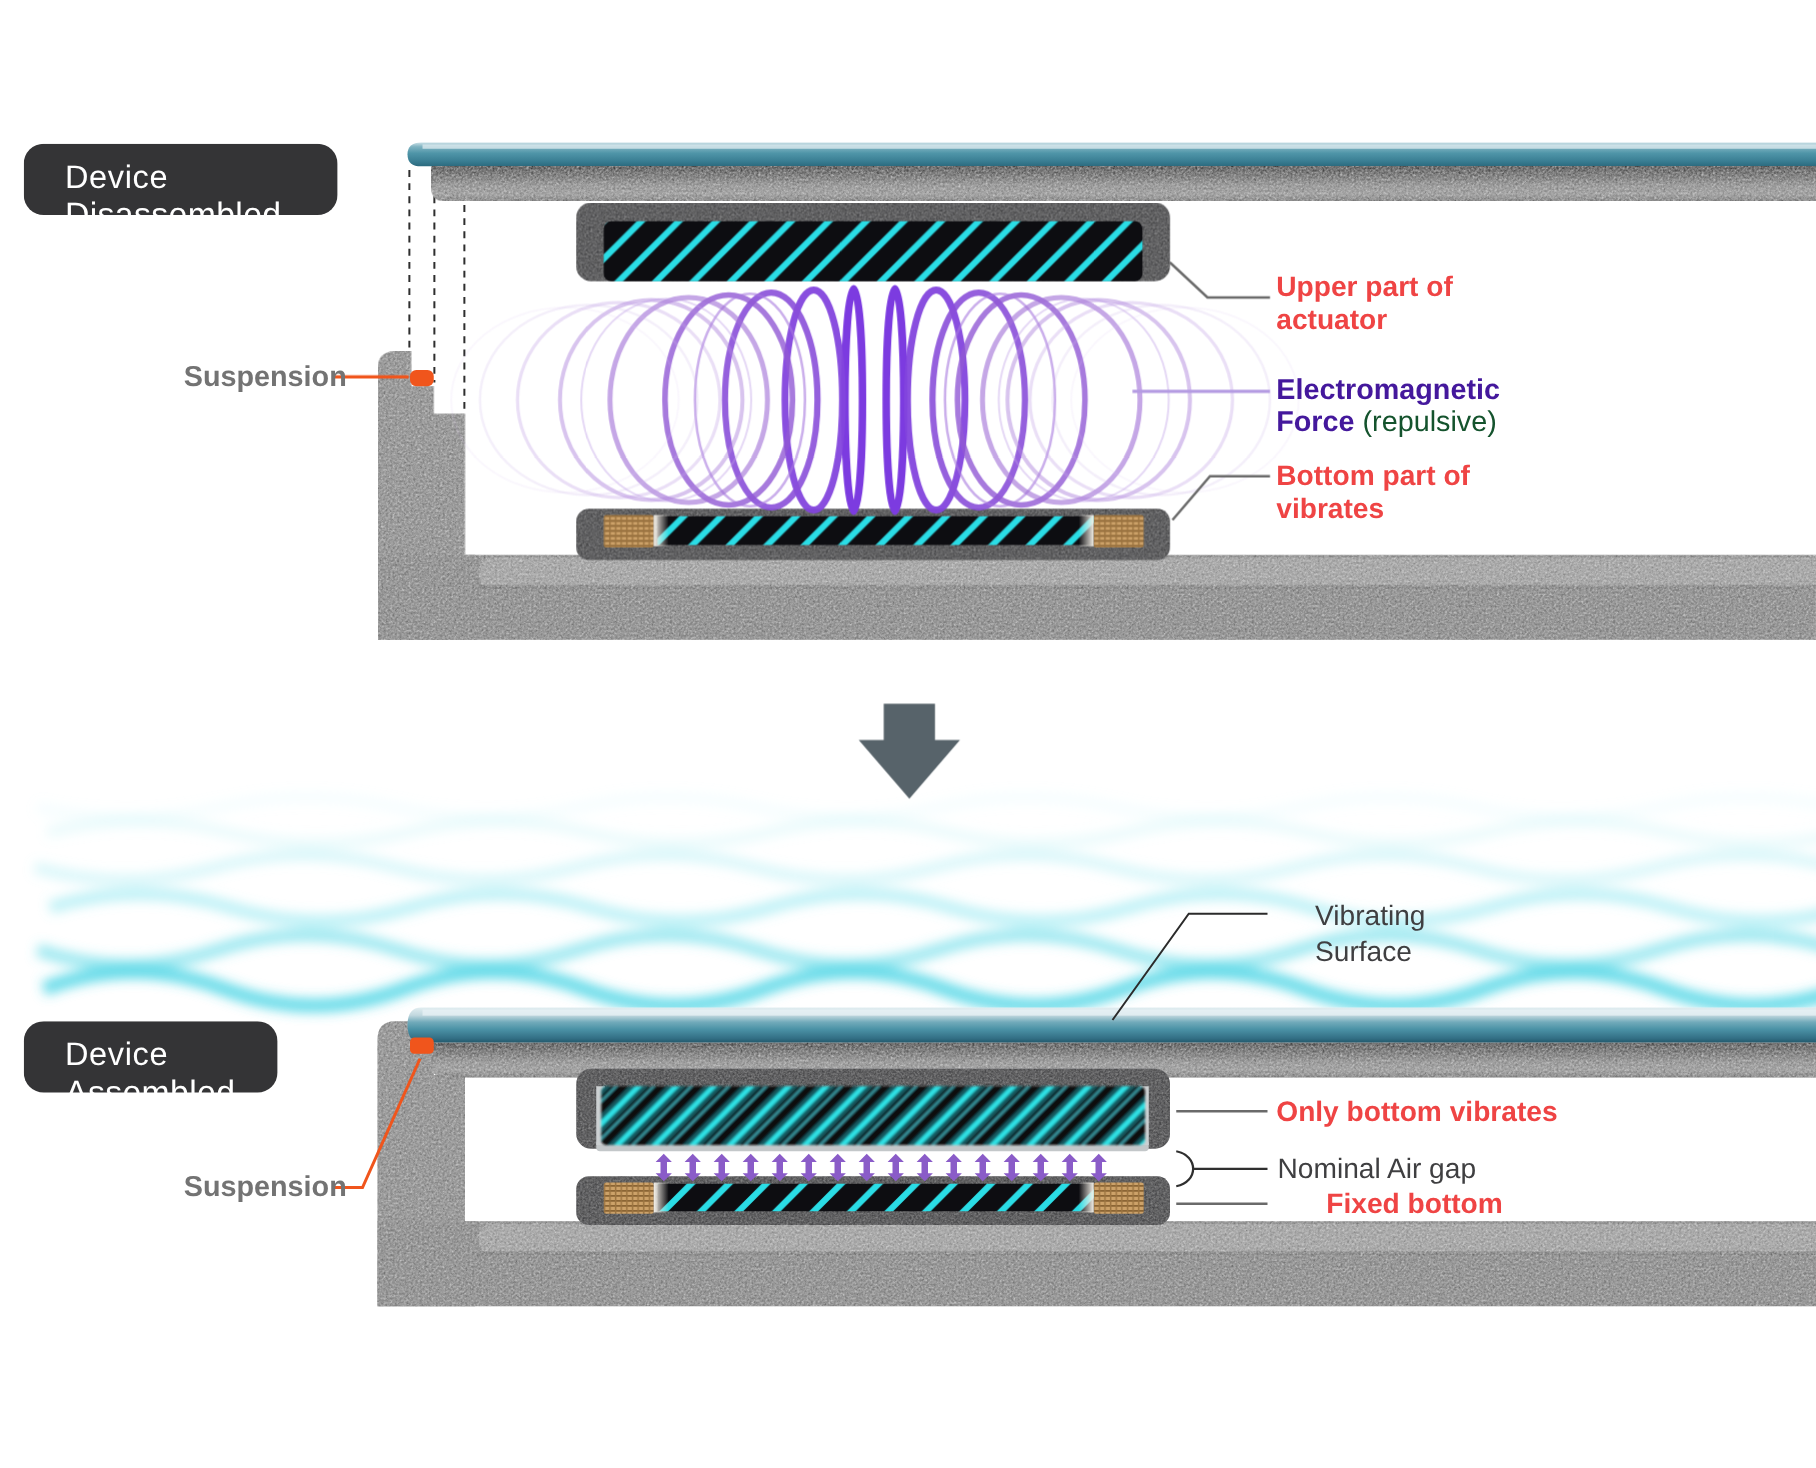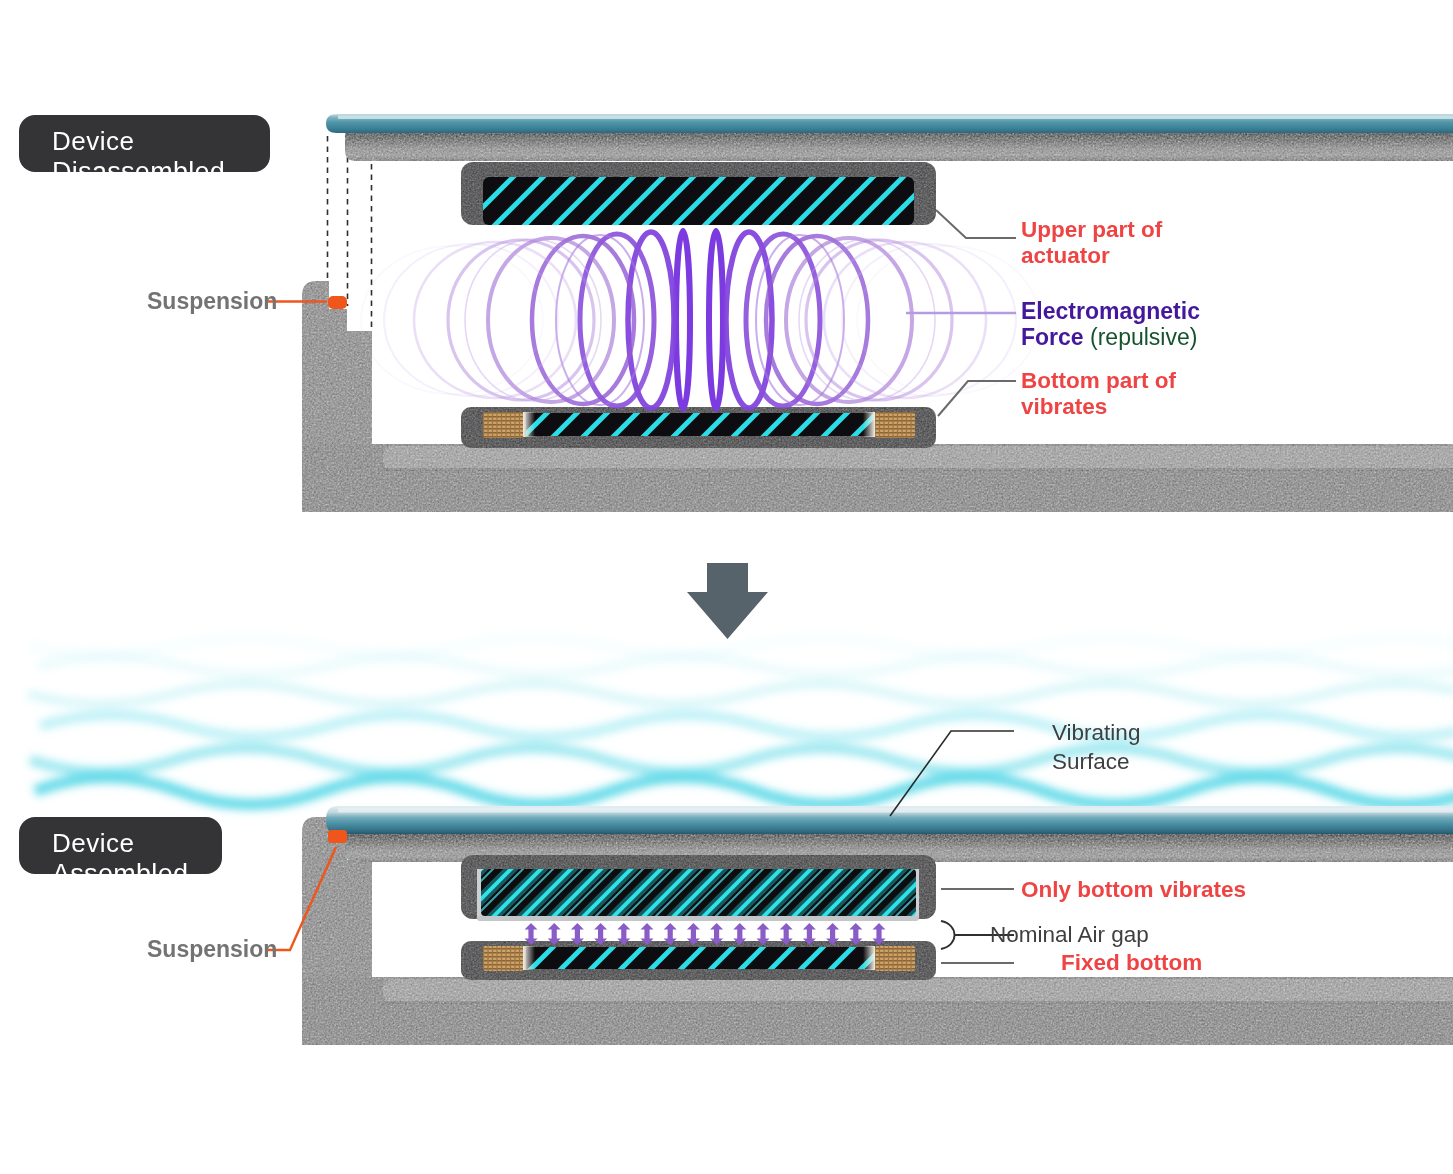--- a/index.html
+++ b/index.html
@@ -280,19 +280,19 @@
 
   <div class="badge" style="left:19px;top:817px;width:203px;">
     <div class="l1">Device</div>
     <div class="l2">Assembled</div>
   </div>
 
   <div class="lbl reg" style="left:1012px;top:719px;width:112px;line-height:1.28;margin-left:40px;">Vibrating Surface</div>
 
   <div class="lbl bold" style="left:1021px;top:877px;">Only bottom vibrates</div>
 
-  <div class="lbl reg" style="left:990px;top:922px;">Nominal Air gap</div>
+  <div class="lbl reg" style="left:1022px;top:922px;">Nominal Air gap</div>
 
   <div class="lbl bold" style="left:1021px;top:950px;margin-left:40px;">Fixed bottom</div>
 
   <div class="lbl orange" style="left:147px;top:936px;">Suspension</div>
 
 </div>
 
 </body></html>

